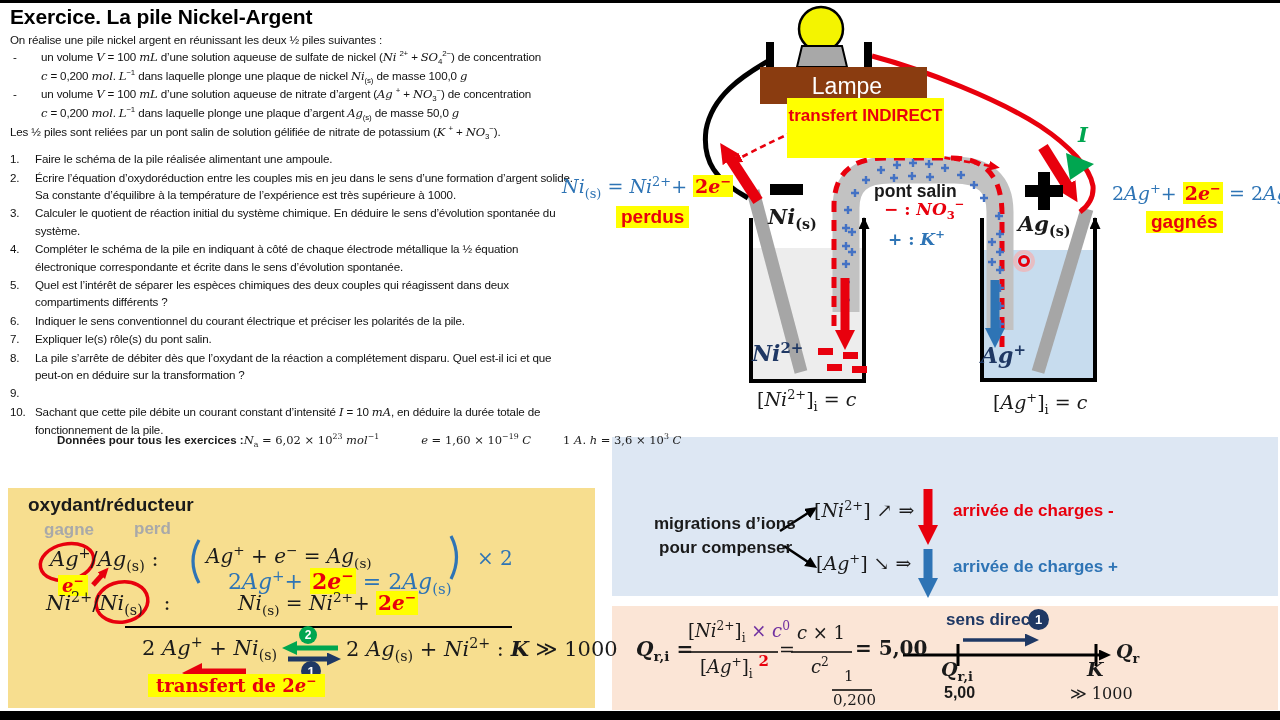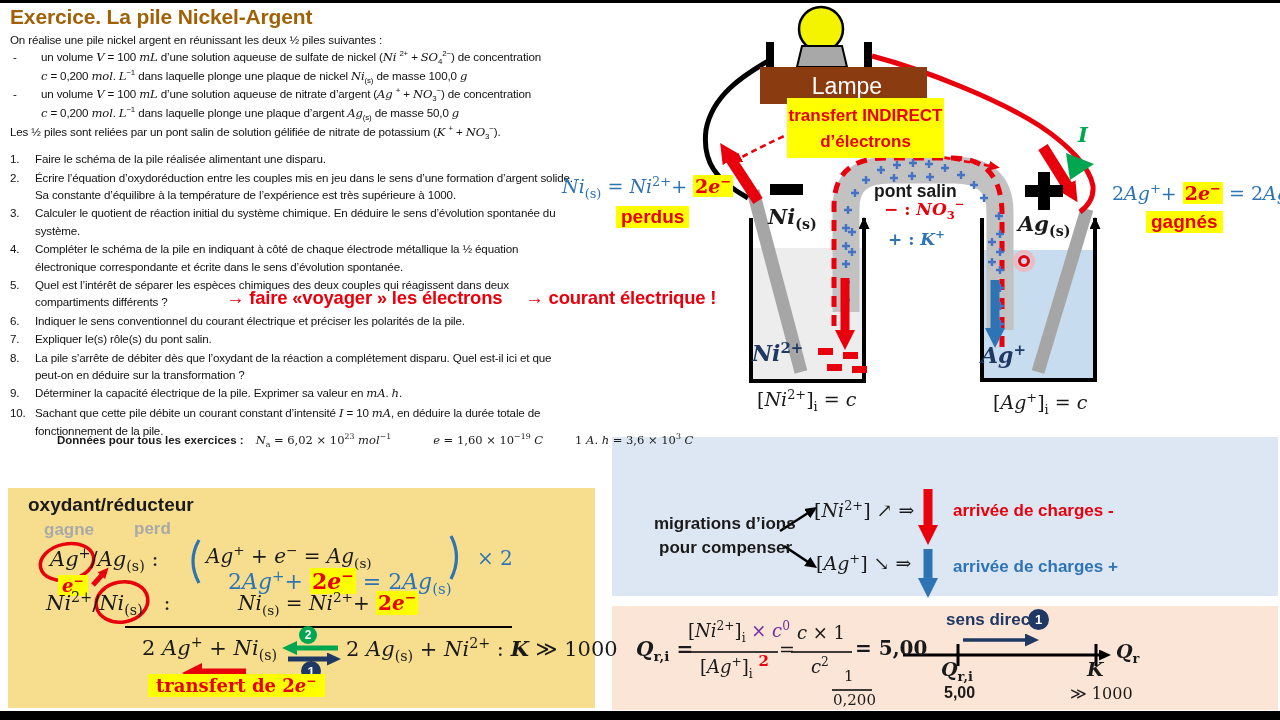--- a/index.html
+++ b/index.html
@@ -8,21 +8,21 @@
   .bar{position:absolute;left:0;width:1280px;background:#000;}
   .bar.top{top:0;height:3px;}
   .bar.bottom{top:711px;height:9px;}
   .abs{position:absolute;}
   sup{font-size:0.68em;vertical-align:super;line-height:0;}
   sub{font-size:0.68em;vertical-align:sub;line-height:0;}
   i{font-family:"DejaVu Serif",serif;font-style:italic;}
   b{font-weight:bold;}
   
   .left-col{position:absolute;left:10px;top:8px;width:648px;}
-  .title{font-size:21px;font-weight:bold;margin:0 0 5px 0;color:#a16207;}
+  .title{font-size:21px;font-weight:bold;margin:0 0 5px 0;color:#000000;}
   .body{font-size:11.6px;letter-spacing:-0.15px;line-height:17.6px;color:#111;}
   .bullet{display:flex;}
   .bullet .dash{width:28px;padding-left:3px;flex:none;}
   .qlist{margin-top:9px;}
   .q{display:flex;line-height:17.4px;margin-bottom:1px;}
   .qn{width:25px;flex:none;}
   .qt{width:545px;}
   .red-note{color:#e8000d;font-weight:bold;font-size:18.5px;white-space:nowrap;letter-spacing:-0.2px;}
   .donnees{display:flex;align-items:baseline;font-size:12px;}
   .donnees .dl{font-weight:bold;font-size:11.5px;}
@@ -68,21 +68,21 @@
       <span class="btext">
         <div>un volume <i>V</i> = 100 <i>mL</i> d’une solution aqueuse de nitrate d’argent (<i>Ag</i> <sup>+</sup> + <i>NO</i><sub>3</sub><sup>−</sup>) de concentration</div>
         <div><i>c</i> = 0,200 <i>mol</i>. <i>L</i><sup>−1</sup> dans laquelle plonge une plaque d’argent <i>Ag</i><sub>(s)</sub> de masse  50,0 <i>g</i></div>
       </span>
     </div>
     <div>Les ½ piles sont reliées par un pont salin de solution gélifiée de nitrate de potassium (<i>K</i> <sup>+</sup> + <i>NO</i><sub>3</sub><sup>−</sup>).</div>
 
     <div class="qlist">
       <div class="q">
           <span class="qn">1.</span>
-          <span class="qt">Faire le schéma de la pile réalisée alimentant une disparu.</span>
+          <span class="qt">Faire le schéma de la pile réalisée alimentant une ampoule.</span>
         </div>
       <div class="q">
           <span class="qn">2.</span>
           <span class="qt">Écrire l’équation d’oxydoréduction entre les couples mis en jeu dans le sens d’une formation d’argent solide. Sa constante d’équilibre à la température de l’expérience est très supérieure à 1000.</span>
         </div>
       <div class="q">
           <span class="qn">3.</span>
           <span class="qt">Calculer le quotient de réaction initial du système chimique. En déduire le sens d’évolution spontanée du système.</span>
         </div>
       <div class="q">
@@ -100,37 +100,32 @@
       <div class="q">
           <span class="qn">7.</span>
           <span class="qt">Expliquer le(s) rôle(s) du pont salin.</span>
         </div>
       <div class="q">
           <span class="qn">8.</span>
           <span class="qt">La pile s’arrête de débiter dès que l’oxydant de la réaction a complétement disparu. Quel est-il ici et que peut-on en déduire sur la transformation ?</span>
         </div>
       <div class="q">
           <span class="qn">9.</span>
-          <span class="qt">Déterminer la capacité électrique de la pile. Exprimer sa valeur en <i>mA</i>. <i>h</i>.</span>
         </div>
       <div class="q">
           <span class="qn">10.</span>
           <span class="qt">Sachant que cette pile débite un courant constant d’intensité <i>I</i> = 10 <i>mA</i>, en déduire la durée totale de fonctionnement de la pile.</span>
         </div>
     </div>
   </div>
 
-  <div class="abs red-note" style="left:226px;top:287px;">
-    <span>→ faire «voyager » les électrons</span>
-    <span style="margin-left:18px;">→ courant électrique !</span>
-  </div>
 
   <div class="abs donnees" style="left:57px;top:433px;">
     <span class="dl">Données pour tous les exercices :</span>
-    <span class="dv" style="margin-left:12px;"><i>N</i><sub>a</sub> = 6,02 × 10<sup>23</sup> <i>mol</i><sup>−1</sup></span>
+    <span class="dv" style=""><i>N</i><sub>a</sub> = 6,02 × 10<sup>23</sup> <i>mol</i><sup>−1</sup></span>
     <span class="dv" style="margin-left:42px;"><i>e</i> = 1,60 × 10<sup>−19</sup> <i>C</i></span>
     <span class="dv" style="margin-left:32px;">1 <i>A</i>. <i>h</i> = 3,6  × 10<sup>3</sup> <i>C</i></span>
   </div>
 
   <svg width="1280" height="720" viewBox="0 0 1280 720">
     <defs>
       <marker id="ah-red-l" markerUnits="userSpaceOnUse" markerWidth="24" markerHeight="22" refX="2" refY="10" orient="auto">
           <path d="M0,0 L20,10 L0,20 Z" fill="#e8000d"></path>
         </marker>
       <marker id="ah-blue-l" markerUnits="userSpaceOnUse" markerWidth="24" markerHeight="22" refX="2" refY="10" orient="auto">
@@ -235,21 +230,20 @@
       <line x1="338" y1="648" x2="296" y2="648" stroke="#00a650" stroke-width="5" marker-end="url(#ah-green)"></line>
       <line x1="288" y1="659" x2="328" y2="659" stroke="#1f3864" stroke-width="5" marker-end="url(#ah-navy)"></line>
       <line x1="246" y1="673" x2="200" y2="673" stroke="#e8000d" stroke-width="9" marker-end="url(#ah-red-l)"></line>
     </g>
   </svg>
 
   <div class="abs" style="left:760px;top:73px;width:174px;text-align:center;color:#fff;font-size:23px;">Lampe</div>
 
   <div class="abs ybg" style="left:787px;top:98px;width:157px;height:60px;text-align:center;color:#e8000d;font-weight:bold;font-size:17px;line-height:26px;padding-top:5px;box-sizing:border-box;">
     <div>transfert INDIRECT</div>
-    <div>d’électrons</div>
   </div>
 
   <div class="abs math" style="left:562px;top:175px;font-size:19px;color:#2e74b5;white-space:nowrap;">
     <span><i>Ni</i><sub>(s)</sub> = <i>Ni</i><sup>2+</sup>+</span>
     <span class="hl">2<i>e</i><sup>−</sup></span>
   </div>
   <div class="abs ybg redbold" style="left:616px;top:206px;font-size:19px;padding:0 5px;">perdus</div>
 
   <div class="abs math" style="left:1112px;top:182px;font-size:19px;color:#2e74b5;white-space:nowrap;">
     <span>2<i>Ag</i><sup>+</sup>+</span>

